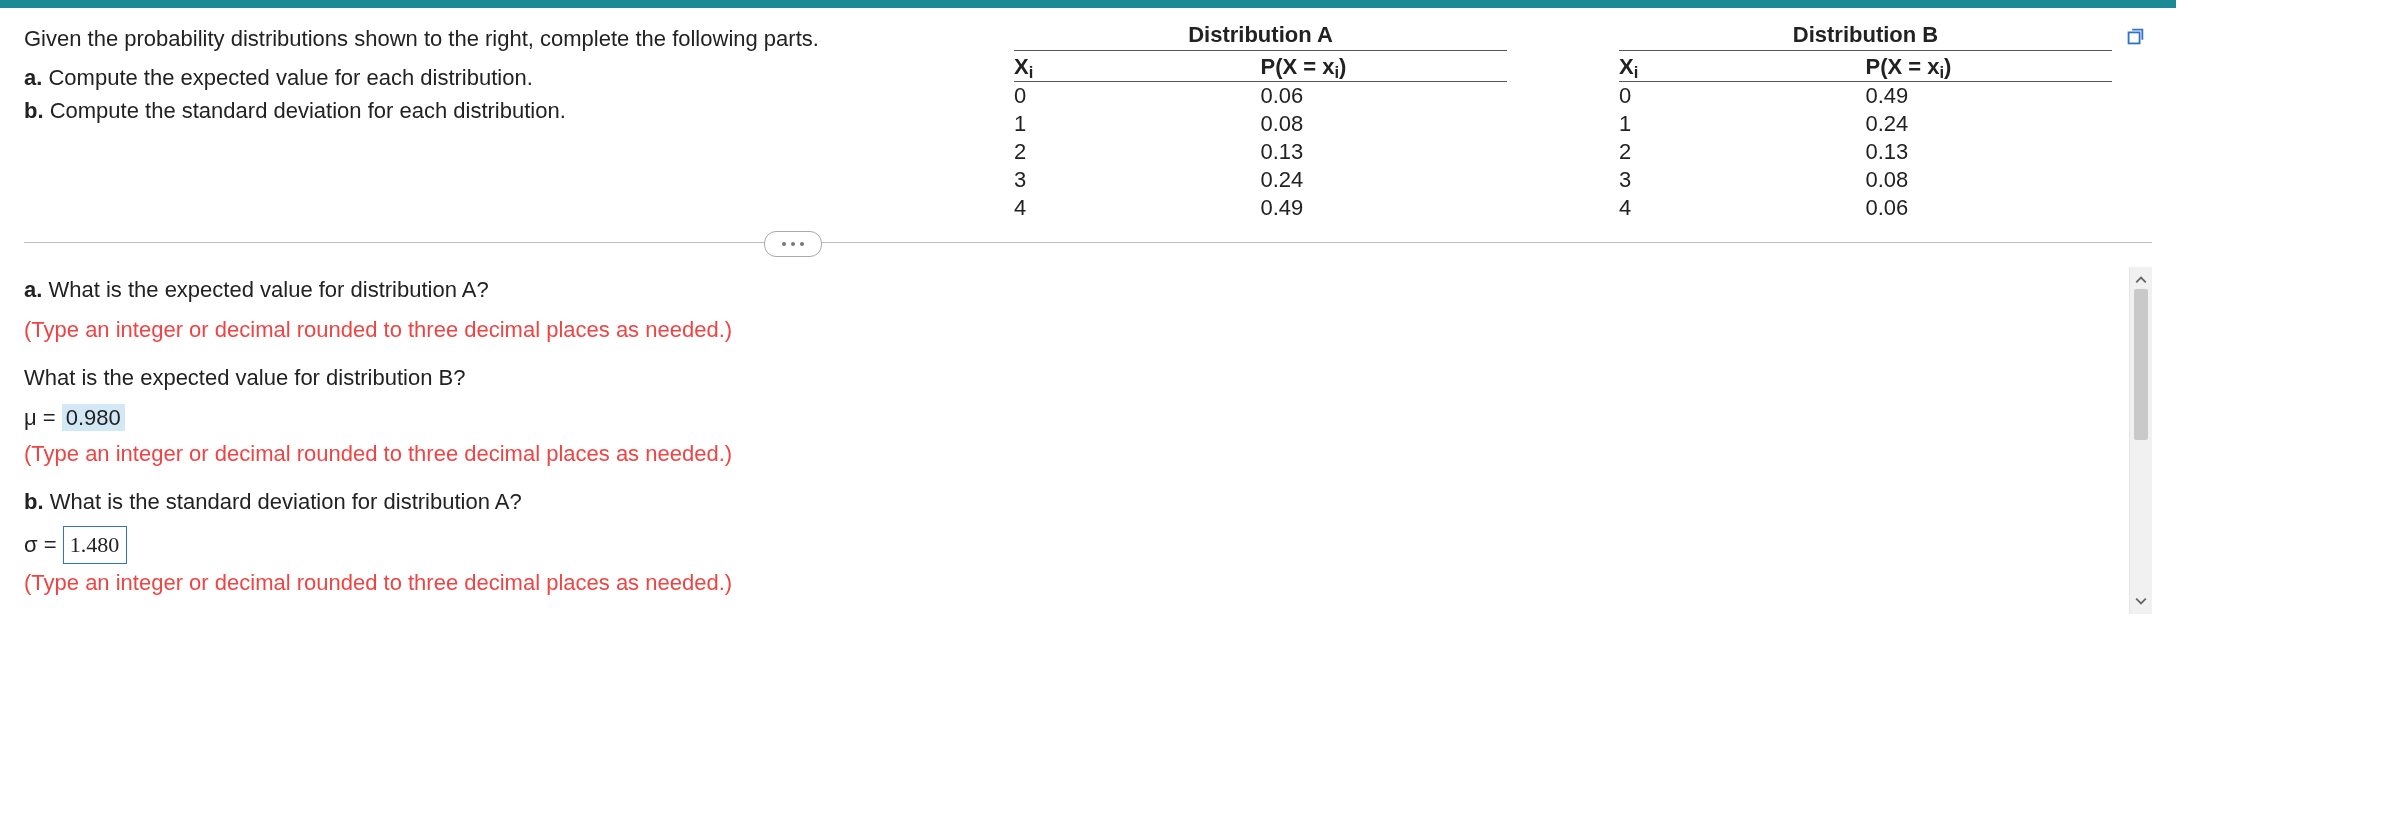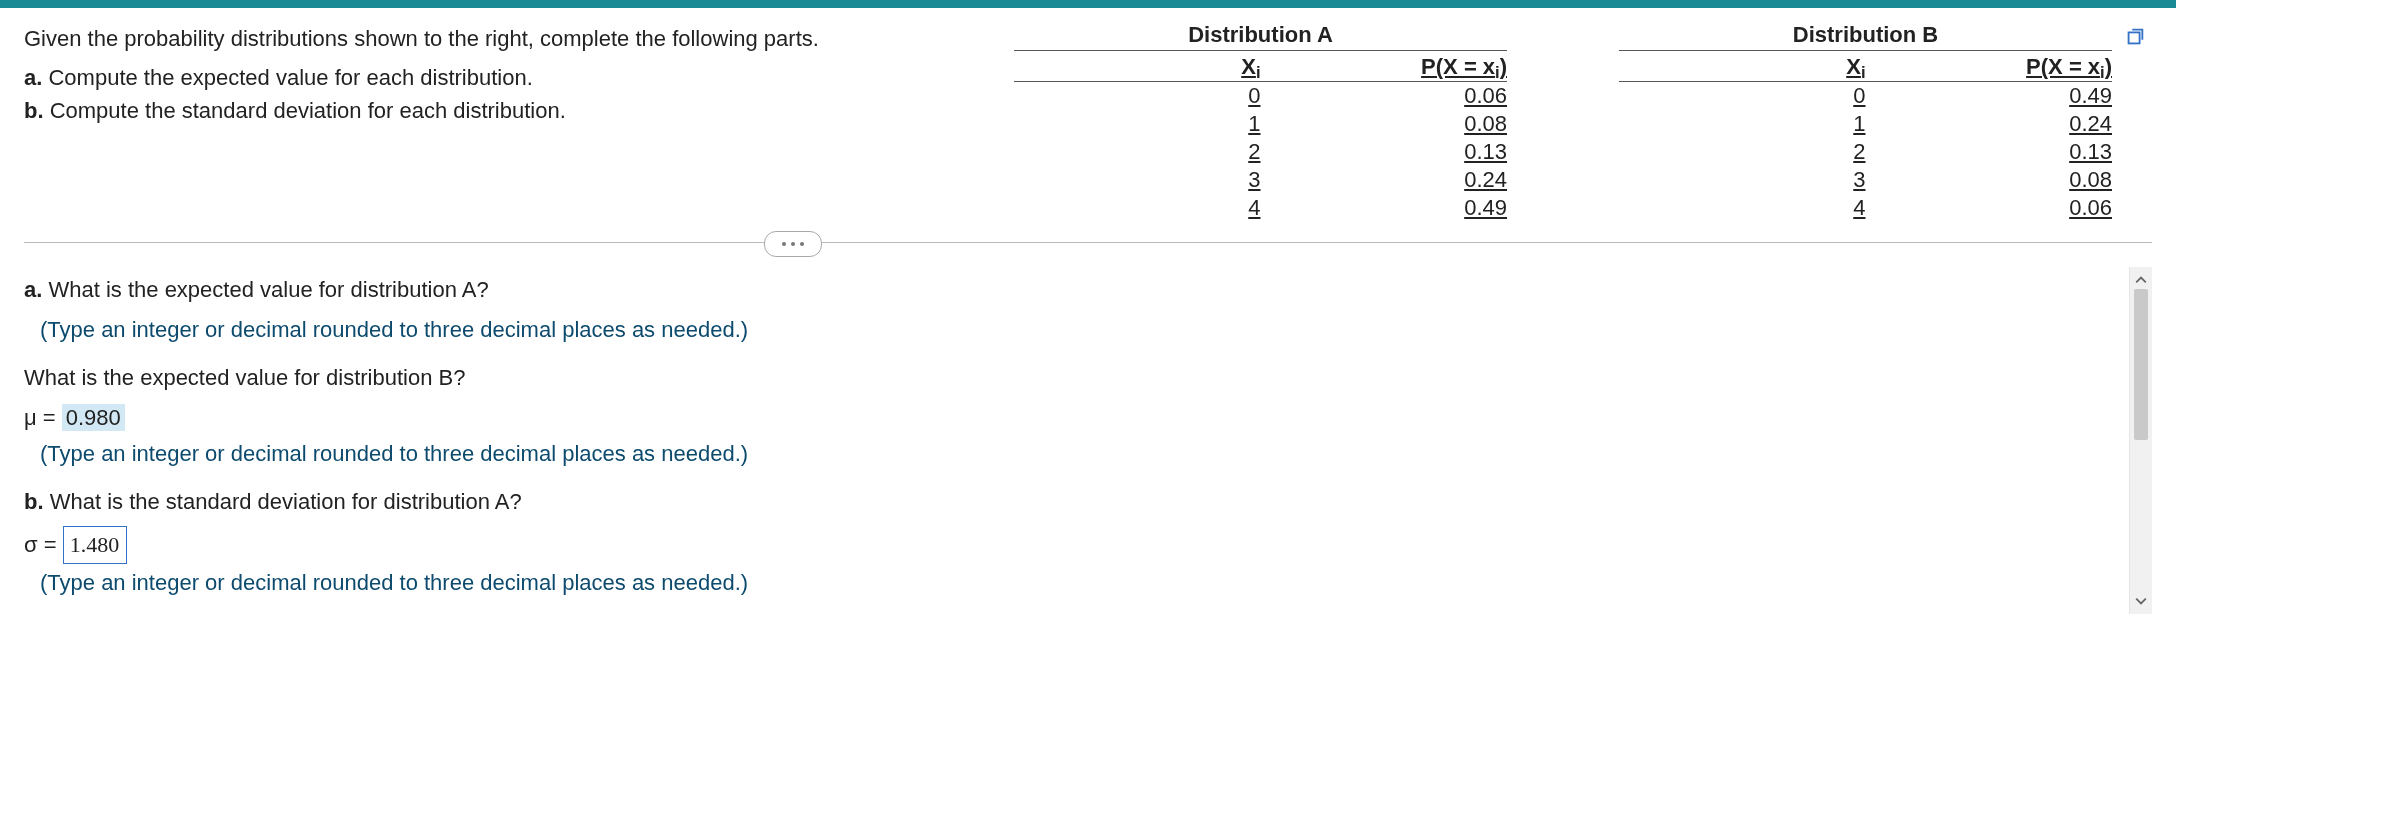--- a/index.html
+++ b/index.html
@@ -49,23 +49,22 @@
     margin: 0 40px 2px 40px;
     padding-bottom: 2px;
   }
   .dist-header {
     display: flex;
     border-bottom: 1px solid #555;
     margin: 0 40px;
   }
   .dist-header > div, .dist-row > div {
     flex: 1;
-    text-align: right;
+    text-align: left;
     padding: 1px 0;
-    text-decoration: underline;
   }
   .dist-rows {
     margin: 0 40px;
   }
   .dist-row {
     display: flex;
   }
   .sub {
     font-size: 0.75em;
     position: relative;
@@ -121,22 +120,22 @@
   }
   .input-active {
     border: 1px solid #3472c7;
     padding: 1px 6px;
     min-width: 50px;
     display: inline-block;
     text-align: left;
     font-family: Liberation Serif, serif;
   }
   .hint {
-    color: #0c4a6e;
-    margin: 2px 0 14px 16px;
+    color: #ef4444;
+    margin: 2px 0 14px 0;
   }
   .scrollbar {
     width: 22px;
     background: #f1f1f1;
     border-left: 1px solid #e5e5e5;
     display: flex;
     flex-direction: column;
     align-items: center;
     padding: 4px 0;
   }

